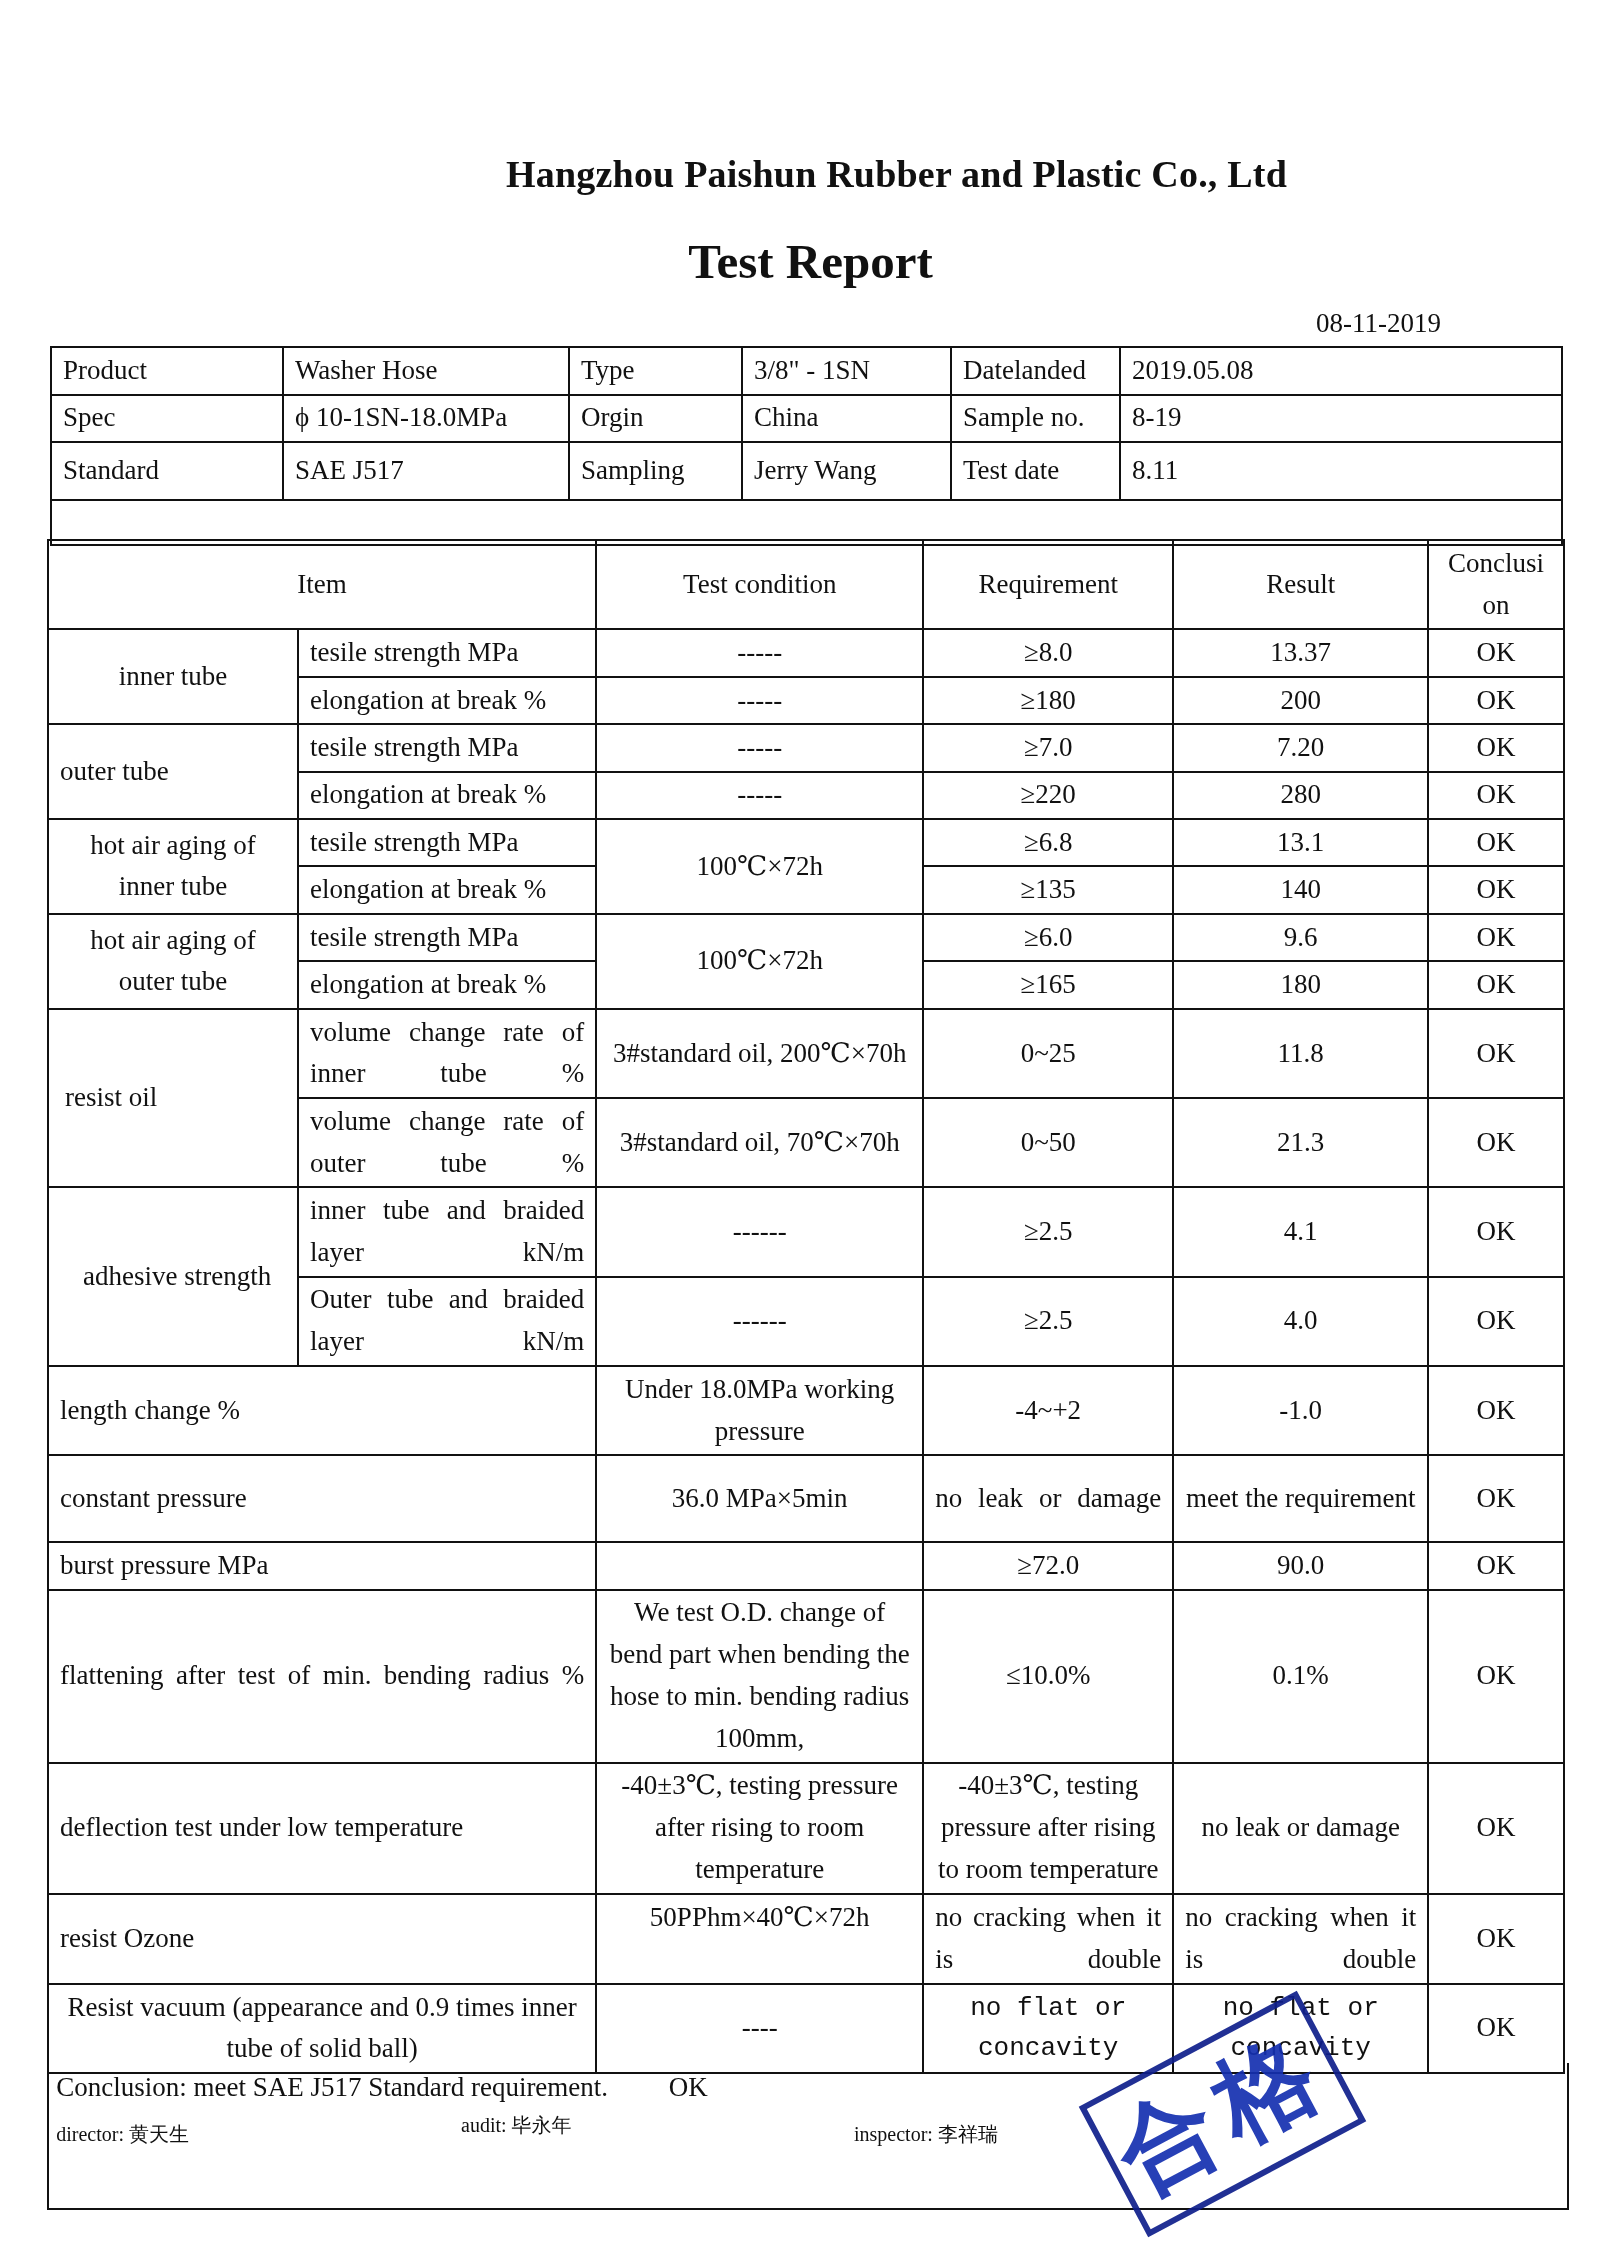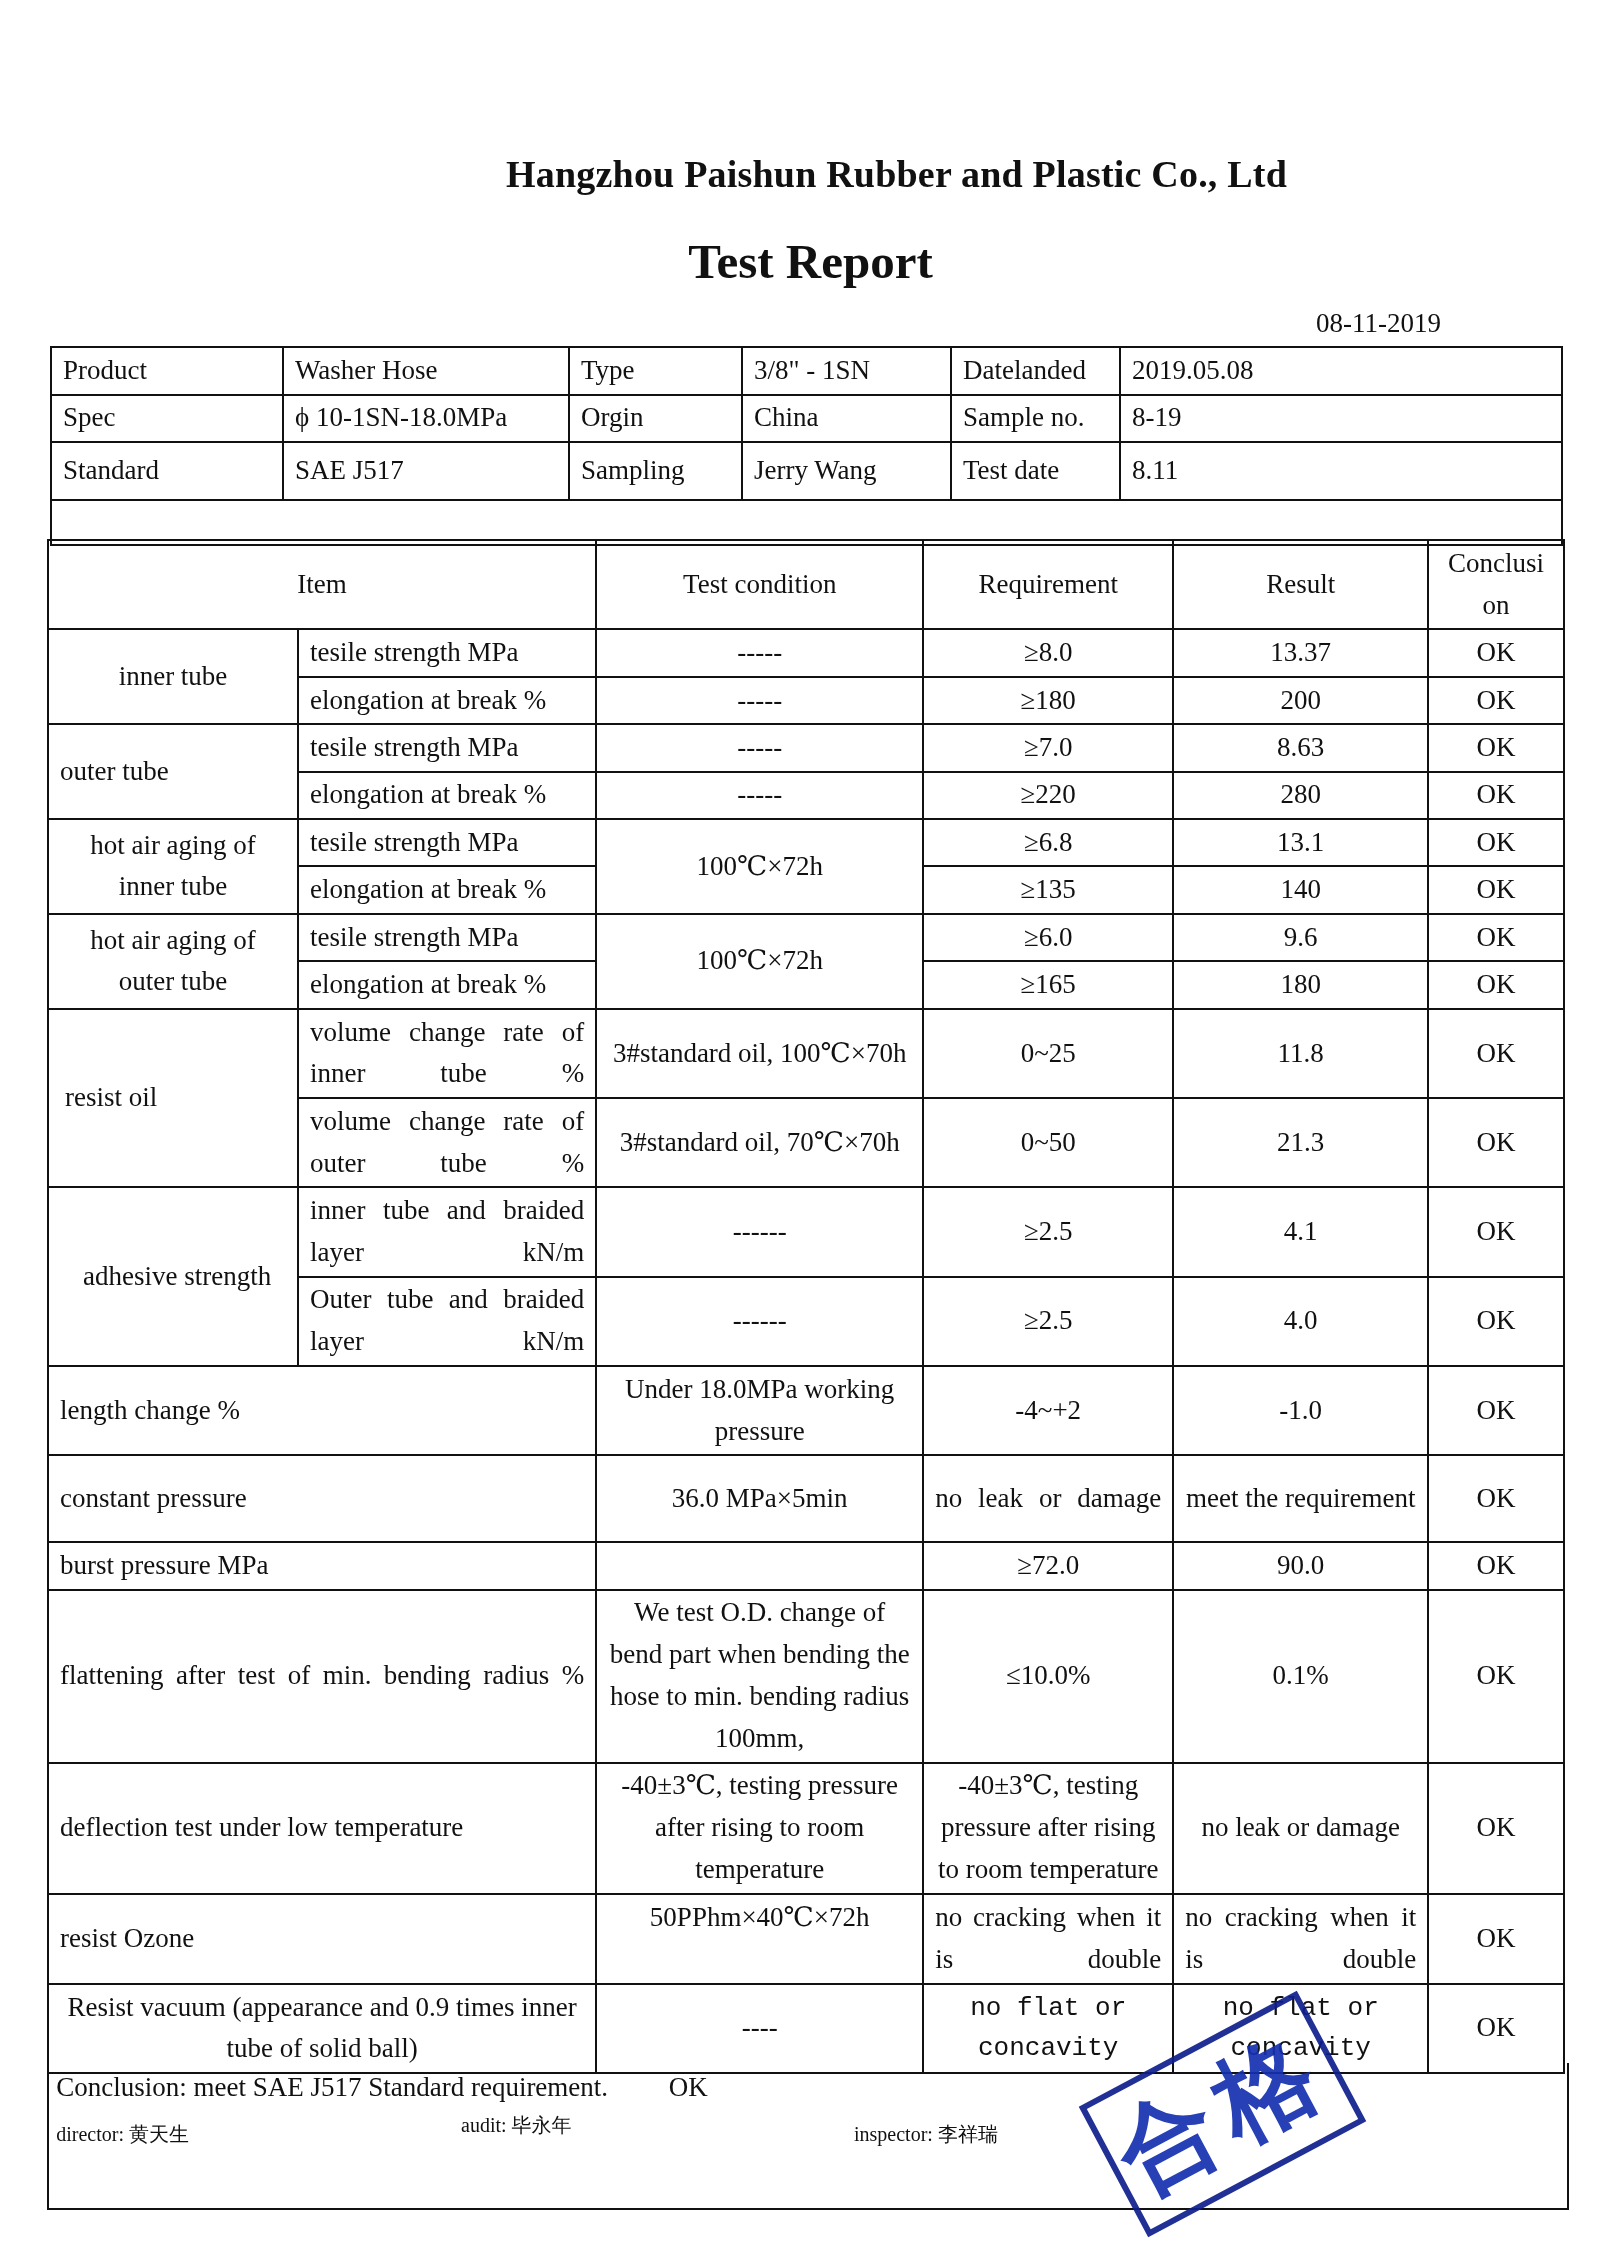--- a/index.html
+++ b/index.html
@@ -92,21 +92,21 @@
     <td class="c">≥180</td>
     <td class="c">200</td>
     <td class="c">OK</td>
   </tr>
 
   <tr>
     <td rowspan="2">outer tube</td>
     <td>tesile strength MPa</td>
     <td class="c">-----</td>
     <td class="c">≥7.0</td>
-    <td class="c">8.63</td>
+    <td class="c">7.20</td>
     <td class="c">OK</td>
   </tr>
   <tr>
     <td>elongation at break %</td>
     <td class="c">-----</td>
     <td class="c">≥220</td>
     <td class="c">280</td>
     <td class="c">OK</td>
   </tr>
 
@@ -136,21 +136,21 @@
   <tr>
     <td>elongation at break %</td>
     <td class="c">≥165</td>
     <td class="c">180</td>
     <td class="c">OK</td>
   </tr>
 
   <tr>
     <td rowspan="2" style="padding-left:16px">resist oil</td>
     <td class="j">volume change rate of inner tube %</td>
-    <td class="c">3#standard oil, 100℃×70h</td>
+    <td class="c">3#standard oil, 200℃×70h</td>
     <td class="c">0~25</td>
     <td class="c">11.8</td>
     <td class="c">OK</td>
   </tr>
   <tr>
     <td class="j">volume change rate of outer tube %</td>
     <td class="c">3#standard oil, 70℃×70h</td>
     <td class="c">0~50</td>
     <td class="c">21.3</td>
     <td class="c">OK</td>

